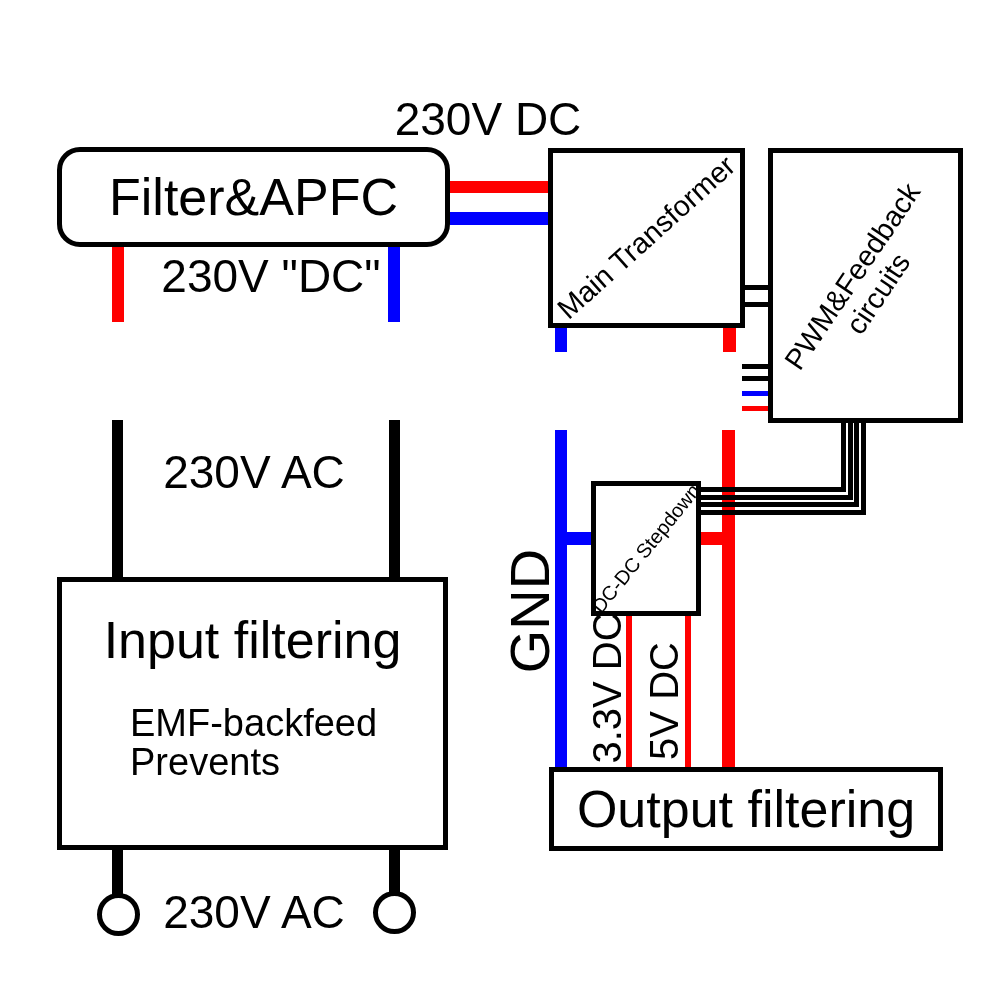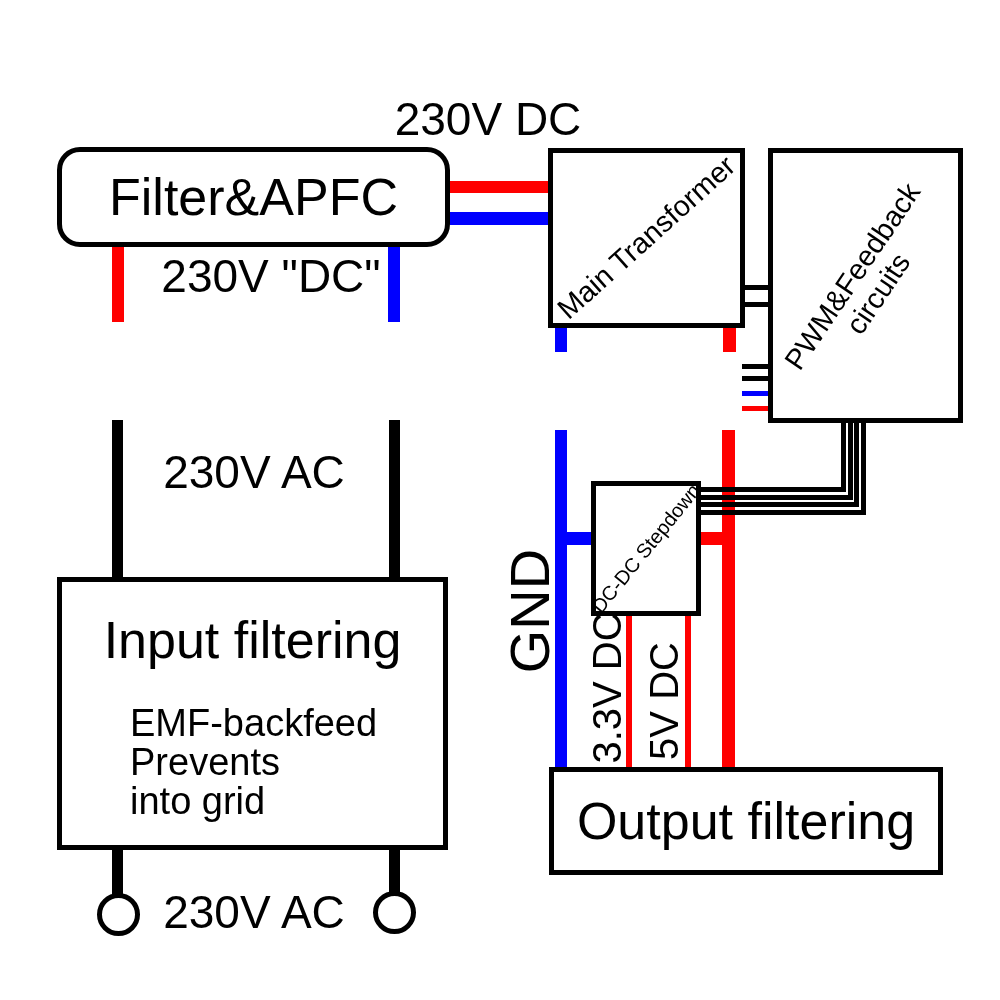--- a/index.html
+++ b/index.html
@@ -53,21 +53,21 @@
   }
 
   
   #blk-filter   { left: 57px;  top: 147px; width: 393px; height: 100px; border-radius: 23px; }
   #blk-rect     { left: 57px;  top: 322px; width: 393px; height: 98px;  }
   #blk-input    { left: 57px;  top: 577px; width: 391px; height: 273px; display: block; padding-left: 32px; }
   #blk-xfmr     { left: 548px; top: 148px; width: 197px; height: 180px; }
   #blk-pwm      { left: 768px; top: 148px; width: 195px; height: 275px; }
   #blk-fets     { left: 548px; top: 352px; width: 194px; height: 78px;  }
   #blk-dcdc     { left: 591px; top: 481px; width: 110px; height: 135px; }
-  #blk-output   { left: 549px; top: 767px; width: 394px; height: 108px;  }
+  #blk-output   { left: 549px; top: 767px; width: 394px; height: 84px;  }
 
   #blk-xfmr .rot-label { transform: rotate(-42deg); font-size: 29px; }
   #blk-pwm  .rot-label { transform: rotate(-56deg); font-size: 29px; }
   #blk-dcdc .rot-label { transform: rotate(-51deg); font-size: 20px; }
 
   #blk-input .box-title {
     position: absolute; left: 0; right: 0; top: 32px;
     text-align: center; font-size: 52px; line-height: 52px;
   }
   #blk-input .box-note {
@@ -166,21 +166,20 @@
   <div class="box" id="blk-filter">
     <div class="box-label">Filter&amp;APFC</div>
   </div>
 
 
   <div class="box" id="blk-input">
     <div class="box-title">Input filtering</div>
     <div class="box-note">
       <div>EMF-backfeed</div>
       <div>Prevents</div>
-      <div>into grid</div>
     </div>
   </div>
 
   <div class="box" id="blk-xfmr">
     <div class="rot-label">Main Transformer</div>
   </div>
 
   <div class="box" id="blk-pwm">
     <div class="rot-label">
       <div>PWM&amp;Feedback</div>

